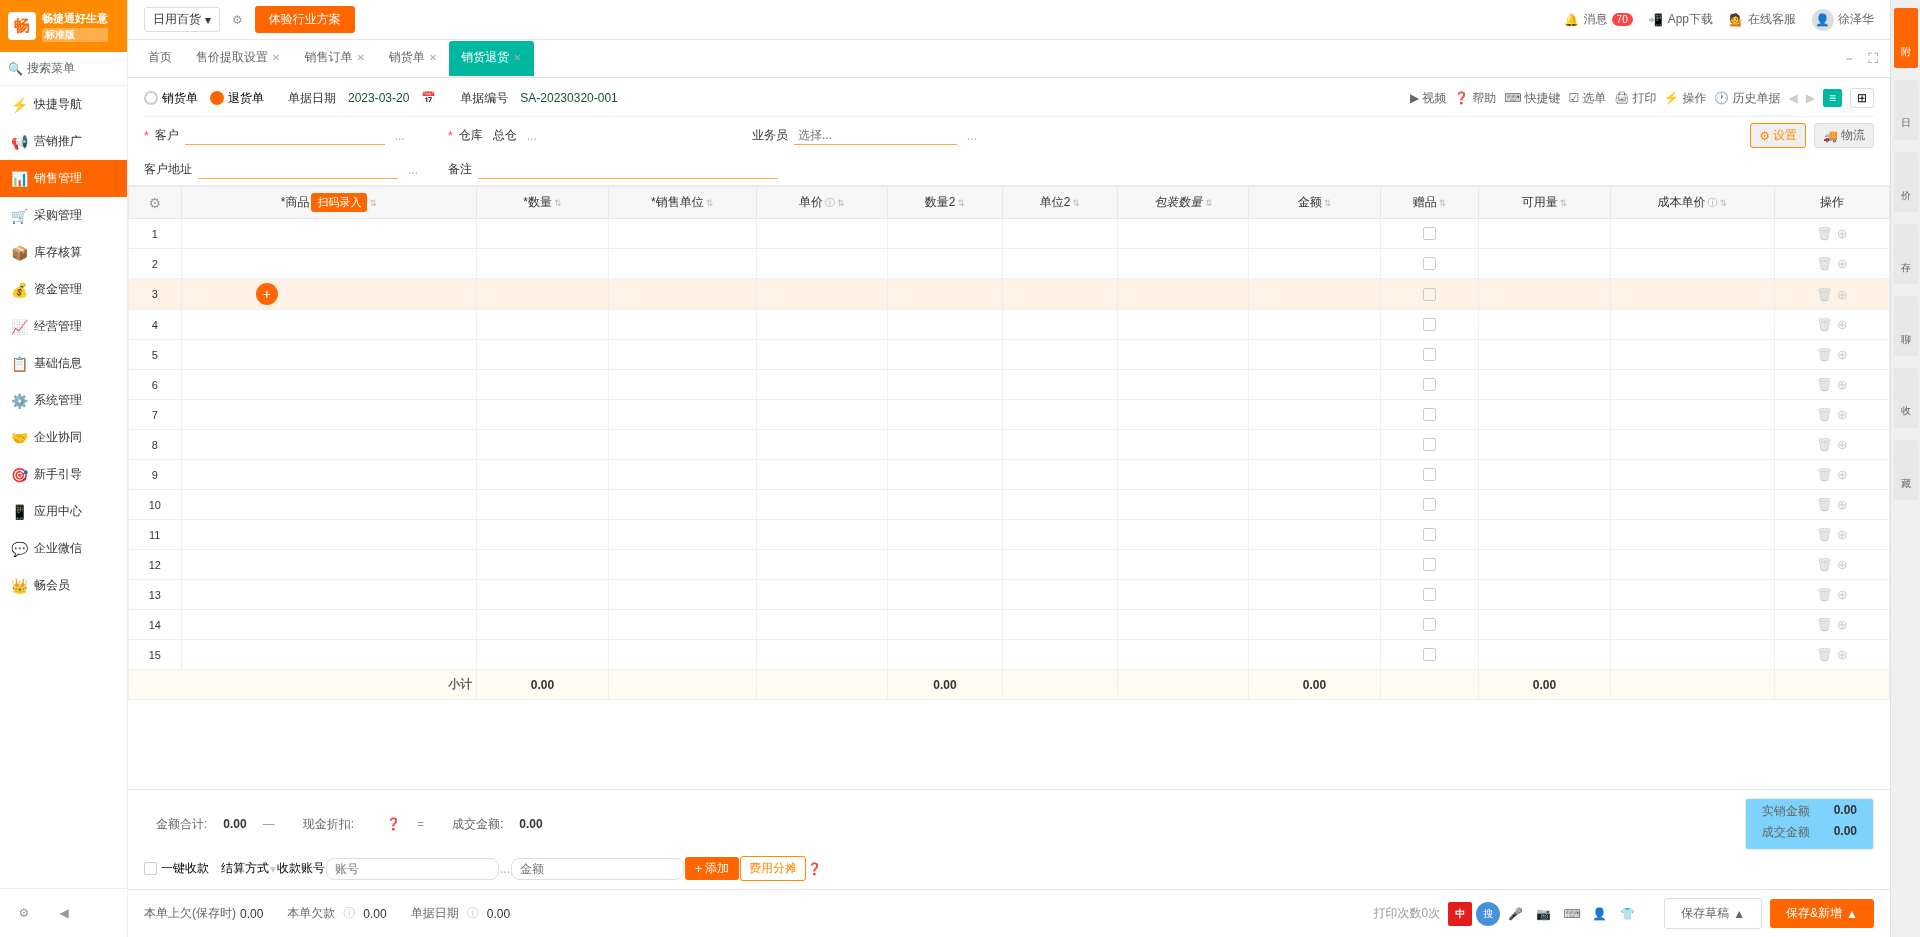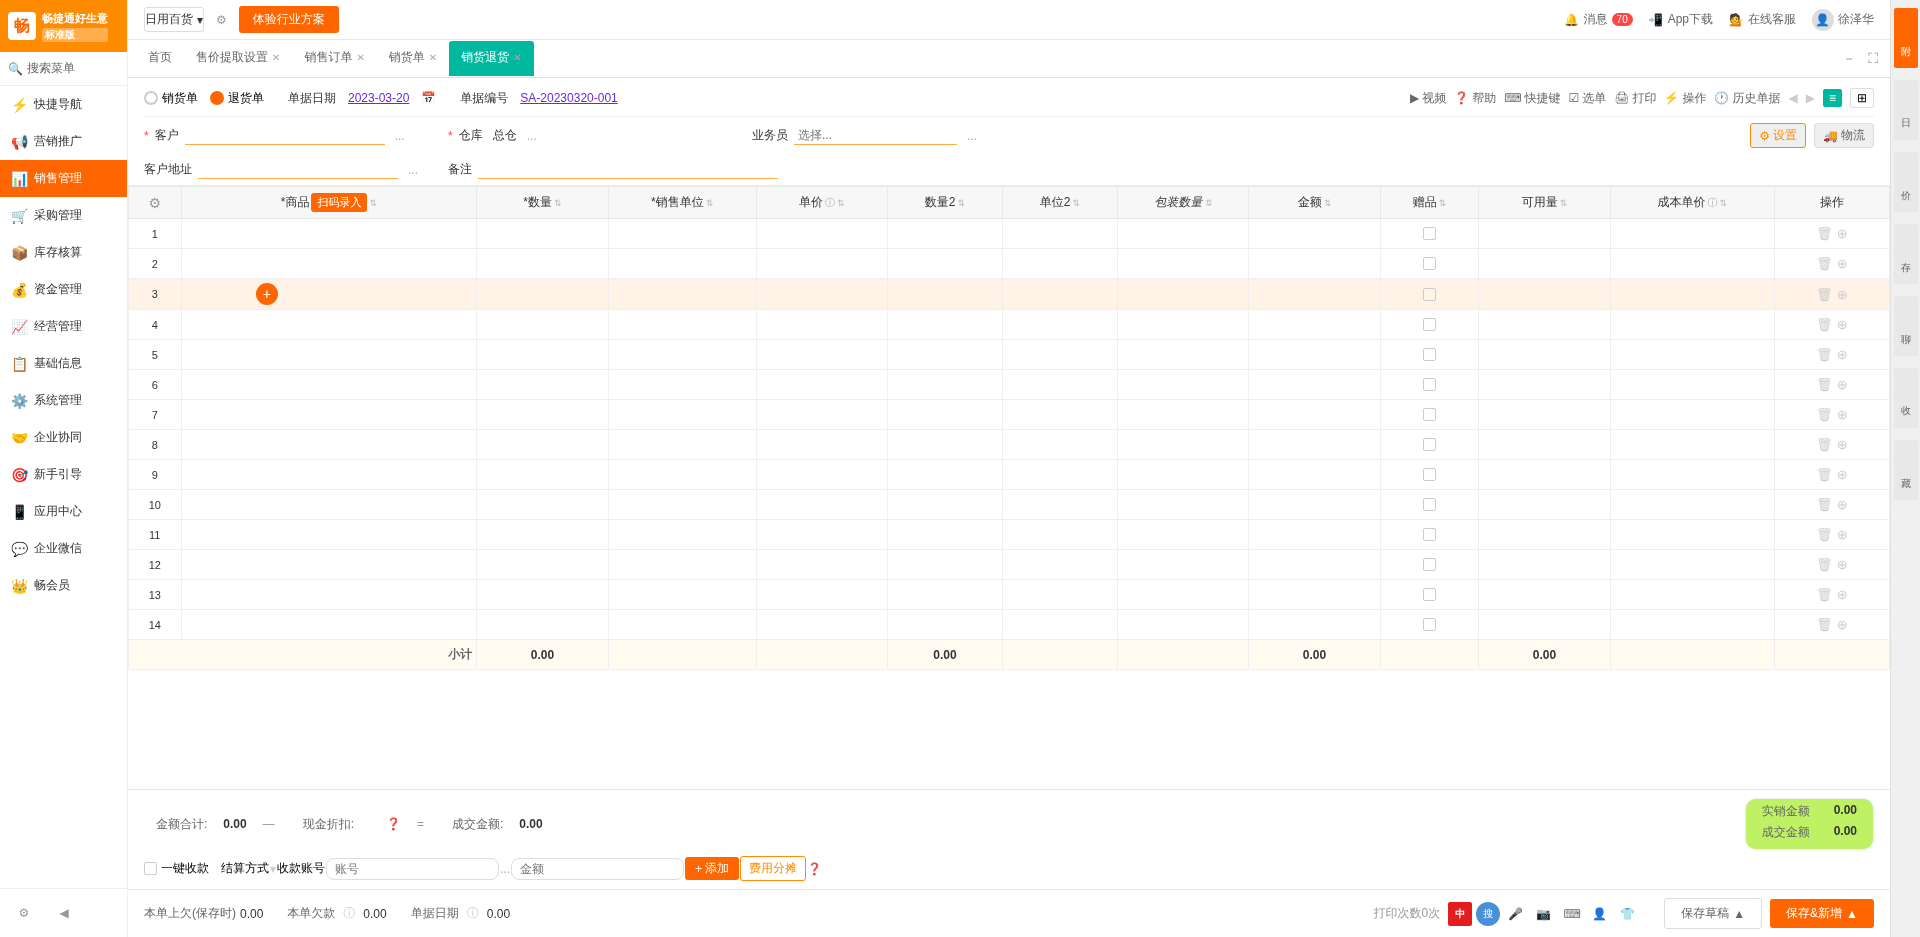--- a/index.html
+++ b/index.html
@@ -15,21 +15,21 @@
     .sidebar-item-icon { width: 16px; height: 16px; display: flex; align-items: center; justify-content: center; font-size: 14px; }
     .sidebar-bottom { padding: 8px; display: flex; gap: 8px; border-top: 1px solid #eee; }
     .sidebar-bottom-btn { width: 32px; height: 32px; display: flex; align-items: center; justify-content: center; cursor: pointer; color: #999; }
 
     
     .main { flex: 1; display: flex; flex-direction: column; height: 937px; overflow: hidden; }
 
     
     .topbar { background: #fff; border-bottom: 1px solid #e8e8e8; display: flex; align-items: center; justify-content: space-between; padding: 0 16px; height: 40px; }
     .topbar-left { display: flex; align-items: center; gap: 12px; }
-    .topbar-select { display: flex; align-items: center; gap: 4px; color: #333; cursor: pointer; border: 1px solid #ddd; padding: 3px 0; border-radius: 3px; }
+    .topbar-select { display: flex; align-items: center; gap: 4px; color: #333; cursor: pointer; border: 1px solid #ddd; padding: 3px 8px; border-radius: 3px; }
     .topbar-btn-exp { background: #ff6600; color: #fff; border: none; padding: 5px 14px; border-radius: 3px; cursor: pointer; }
     .topbar-right { display: flex; align-items: center; gap: 16px; color: #666; font-size: 12px; }
     .topbar-right-item { display: flex; align-items: center; gap: 4px; cursor: pointer; }
     .badge { background: #ff4444; color: #fff; border-radius: 8px; padding: 1px 5px; font-size: 10px; }
 
     
     .tabs { background: #fff; border-bottom: 1px solid #e0e0e0; display: flex; align-items: center; padding: 0 8px; height: 38px; }
     .tab { display: flex; align-items: center; gap: 4px; padding: 8px 12px; cursor: pointer; color: #666; border-bottom: 2px solid transparent; white-space: nowrap; }
     .tab.active { color: #fff; background: #00b8a0; border-radius: 3px 3px 0 0; }
     .tab-close { color: #aaa; font-size: 10px; cursor: pointer; }
@@ -41,21 +41,21 @@
     .form-area { background: #fff; padding: 10px 16px 0; border-bottom: 1px solid #eee; }
 
     
     .form-header { display: flex; align-items: center; gap: 16px; padding-bottom: 8px; border-bottom: 1px solid #f0f0f0; }
     .radio-group { display: flex; align-items: center; gap: 12px; }
     .radio-item { display: flex; align-items: center; gap: 4px; cursor: pointer; }
     .radio-circle { width: 14px; height: 14px; border-radius: 50%; border: 2px solid #ccc; display: inline-block; }
     .radio-circle.checked { border-color: #ff6600; background: #ff6600; }
     .form-field { display: flex; align-items: center; gap: 12px; margin-left: 8px; }
     .form-label { color: #333; white-space: nowrap; }
-    .form-value { color: #6d28d9; text-decoration: underline; }
+    .form-value { color: #14532d; }
     .form-icon { color: #999; cursor: pointer; font-size: 12px; }
     .form-toolbar { margin-left: auto; display: flex; align-items: center; gap: 8px; }
     .form-toolbar-btn { display: flex; align-items: center; gap: 3px; color: #666; cursor: pointer; font-size: 11px; }
 
     
     .form-row { display: flex; align-items: center; padding: 6px 0; gap: 24px; }
     .form-input-field { display: flex; align-items: center; gap: 6px; min-width: 280px; }
     .form-input-label { color: #333; white-space: nowrap; }
     .required-star { color: #ff4444; }
     .form-input { border: none; border-bottom: 1px solid #ffaa44; outline: none; padding: 2px 4px; min-width: 160px; color: #999; }
@@ -783,20 +783,44 @@
               </td>
               <td></td>
               <td></td>
               <td>
                 <div class="action-btns">
                   <span class="action-btn">🗑</span>
                   <span class="action-btn">⊕</span>
                 </div>
               </td>
             </tr>
+            <tr>
+              <td class="row-num">15</td>
+              <td></td>
+              <td></td>
+              <td></td>
+              <td></td>
+              <td></td>
+              <td></td>
+              <td></td>
+              <td></td>
+              <td>
+                <div class="checkbox-cell">
+                  <div class="cb"></div>
+                </div>
+              </td>
+              <td></td>
+              <td></td>
+              <td>
+                <div class="action-btns">
+                  <span class="action-btn">🗑</span>
+                  <span class="action-btn">⊕</span>
+                </div>
+              </td>
+            </tr>
             <tr class="totals-row">
     <td colspan="2" style="text-align:right;color:#666;">小计</td>
     <td>0.00</td>
     <td></td>
     <td></td>
     <td>0.00</td>
     <td></td>
     <td></td>
     <td>0.00</td>
     <td></td>
@@ -813,21 +837,21 @@
         <span class="bottom-label">金额合计:</span>
         <span class="bottom-value">0.00</span>
         <span class="bottom-minus">—</span>
         <span class="bottom-label">现金折扣:</span>
         <span class="bottom-value"></span>
         <span class="question-icon">❓</span>
         <span class="bottom-equals">=</span>
         <span class="bottom-label">成交金额:</span>
         <span class="bottom-value">0.00</span>
 
-        <div style="margin-left:auto;background:#bef264;border:1px solid #eee;padding:4px 16px;border-radius:11px;">
+        <div style="margin-left:auto;background:#7dd3fc;border:1px solid #eee;padding:4px 16px;border-radius:3px;">
           <div class="summary-row">
             <span>实销金额</span>
             <span class="summary-val">0.00</span>
           </div>
           <div class="summary-row">
             <span>成交金额</span>
             <span class="summary-val">0.00</span>
           </div>
         </div>
       </div>

